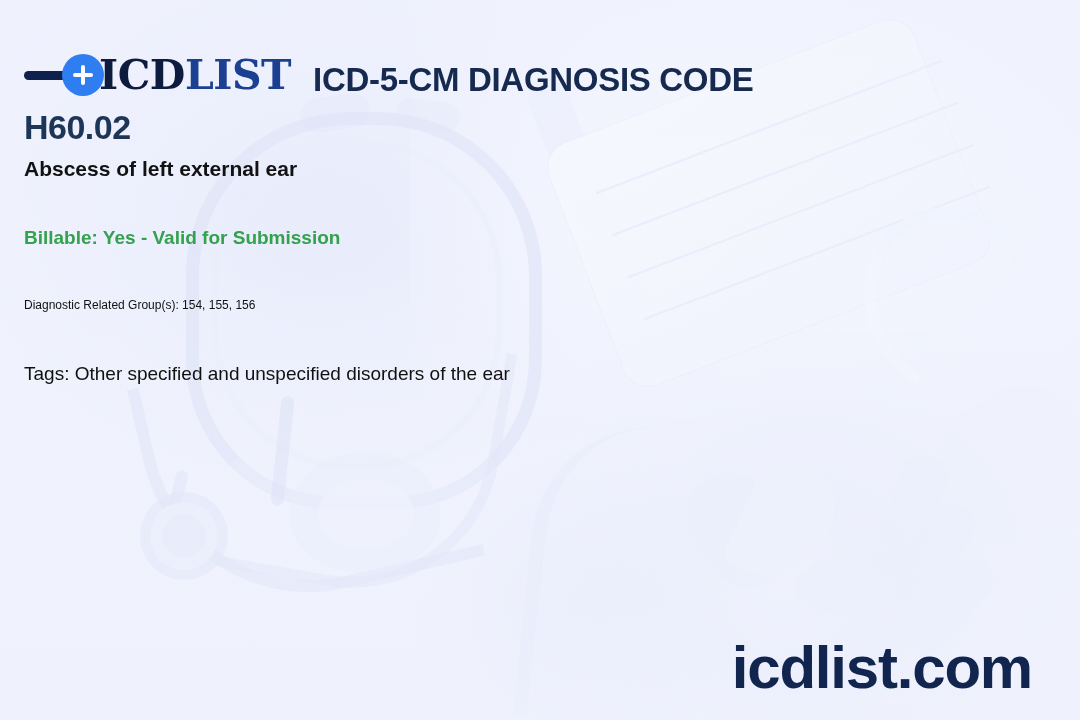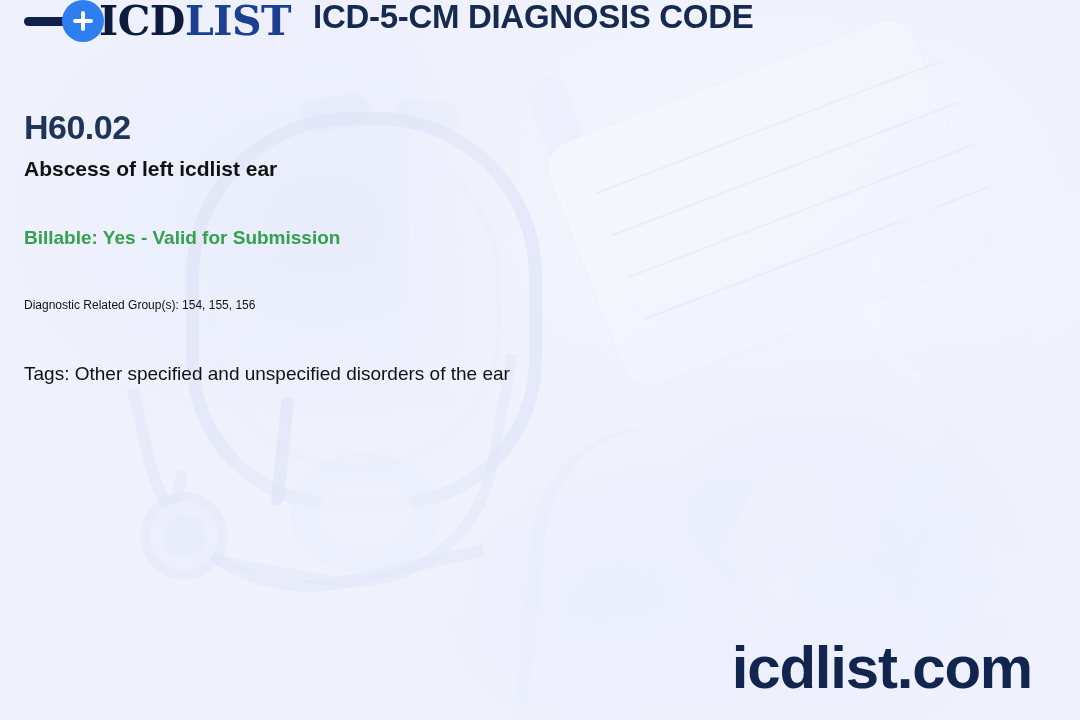--- a/index.html
+++ b/index.html
@@ -244,21 +244,21 @@
     pointer-events: none;
   }
 
   
   #header {
     position: absolute;
     left: 0; top: 0;
     width: 1060px;
     height: 96px;
     display: flex;
-    align-items: flex-start;
+    align-items: flex-end;
     padding-left: 24px;
     box-sizing: border-box;
   }
   #logo {
     display: flex;
     align-items: center;
     margin-right: 22px;
   }
   #logo-dash {
     width: 44px;
@@ -428,21 +428,21 @@
         <span class="bar-h"></span>
         <span class="bar-v"></span>
       </div>
       <div id="logo-wordmark"><span id="logo-icd">ICD</span><span id="logo-list">LIST</span></div>
     </div>
     <div id="header-title">ICD-5-CM DIAGNOSIS CODE</div>
   </div>
 
   <div id="content">
     <div id="code">H60.02</div>
-    <div id="description">Abscess of left icdlist ear</div>
+    <div id="description">Abscess of left external ear</div>
     <div id="billable">Billable: Yes - Valid for Submission</div>
     <div id="drg">Diagnostic Related Group(s): 154, 155, 156</div>
     <div id="tags">Tags: Other specified and unspecified disorders of the ear</div>
   </div>
 
   <div id="footer-brand">icdlist.com</div>
 
 </div>
 
 </body></html>

